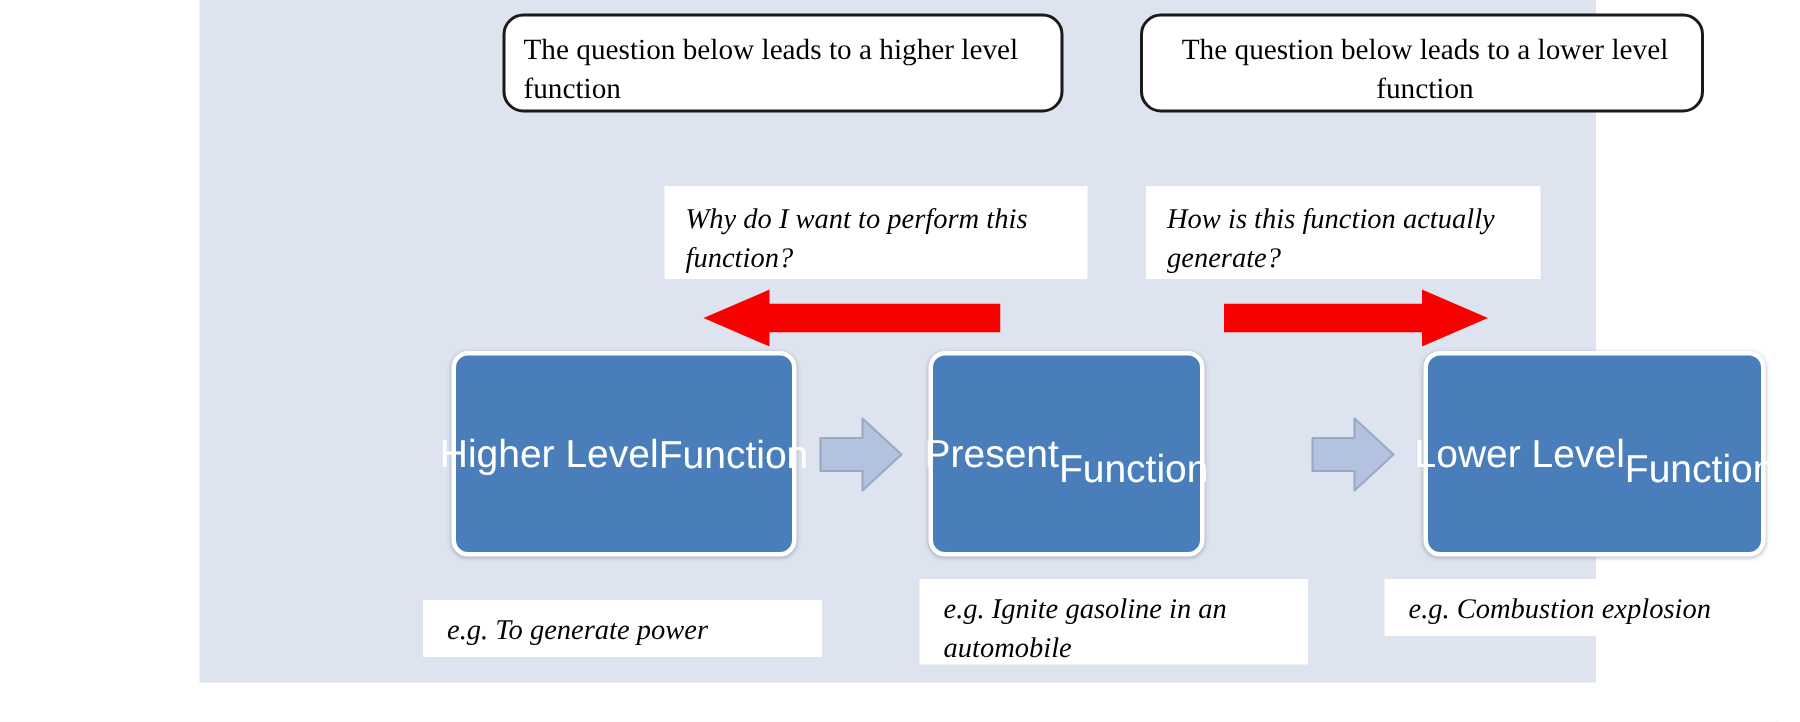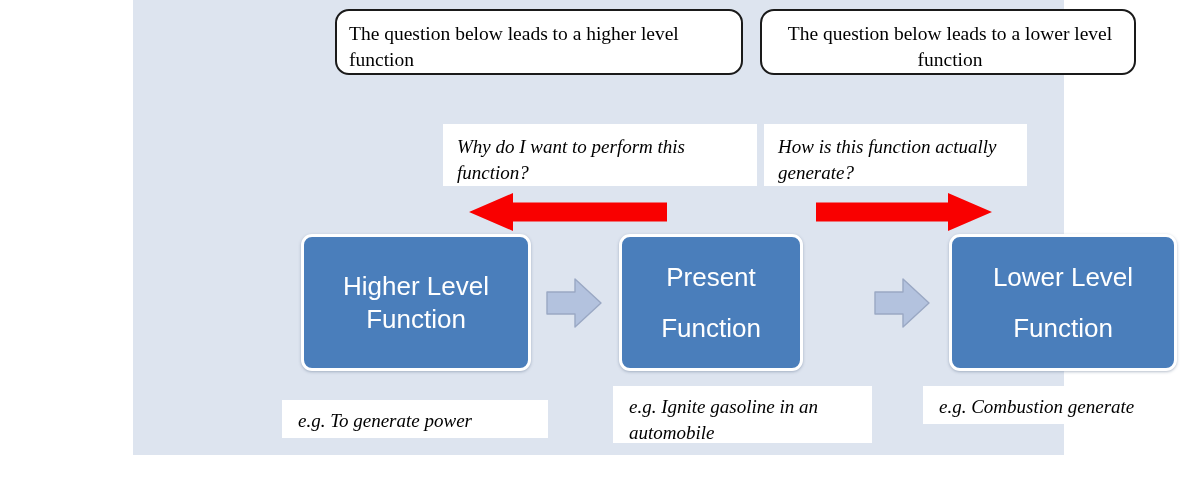--- a/index.html
+++ b/index.html
@@ -32,21 +32,21 @@
     border-radius: 14px;
     font-family: "Liberation Serif", serif;
     font-size: 19.5px;
     line-height: 1.35;
     color: #000000;
     padding: 10px 14px 10px 18px;
   }
   #callout-higher {
     left: 202px;
     top: 9px;
-    width: 408px;
+    width: 374px;
     height: 66px;
     padding-left: 12px;
   }
   #callout-lower {
     left: 627px;
     top: 9px;
     width: 376px;
     height: 66px;
     text-align: center;
   }
@@ -59,21 +59,21 @@
     font-family: "Liberation Serif", serif;
     font-style: italic;
     font-size: 19px;
     line-height: 1.38;
     color: #000000;
     padding: 10px 10px 8px 14px;
   }
   #question-why {
     left: 310px;
     top: 124px;
-    width: 314px;
+    width: 282px;
     height: 62px;
   }
   #question-how {
     left: 631px;
     top: 124px;
     width: 263px;
     height: 62px;
   }
 
   
@@ -94,21 +94,21 @@
 
   
   .fn-box {
     position: absolute;
     box-sizing: border-box;
     background: #4a7ebb;
     border: 3px solid #ffffff;
     border-radius: 11px;
     box-shadow: 0 1px 3px rgba(90,110,140,0.45);
     display: flex;
-    flex-direction: column;
+    flex-direction: row;
     align-items: center;
     justify-content: center;
     font-family: "Liberation Sans", sans-serif;
     color: #ffffff;
     font-size: 26px;
     font-weight: 400;
     top: 234px;
     height: 137px;
   }
   .fn-box .fn-line { display: block; white-space: nowrap; }
@@ -210,15 +210,15 @@
   <div class="gray-arrow" id="gray-arrow-2">
     <svg viewBox="0 0 58 58">
       <polygon points="2,18 30,18 30,5 56,29 30,53 30,40 2,40" fill="#b3c2de" stroke="#9aa8c4" stroke-width="1.4" stroke-linejoin="round"></polygon>
     </svg>
   </div>
 
   <div class="example-box" id="example-higher">e.g. To generate power</div>
 
   <div class="example-box" id="example-present">e.g. Ignite gasoline in an automobile</div>
 
-  <div class="example-box" id="example-lower">e.g. Combustion generate</div>
+  <div class="example-box" id="example-lower">e.g. Combustion explosion</div>
 
 </div>
 
 </body></html>

